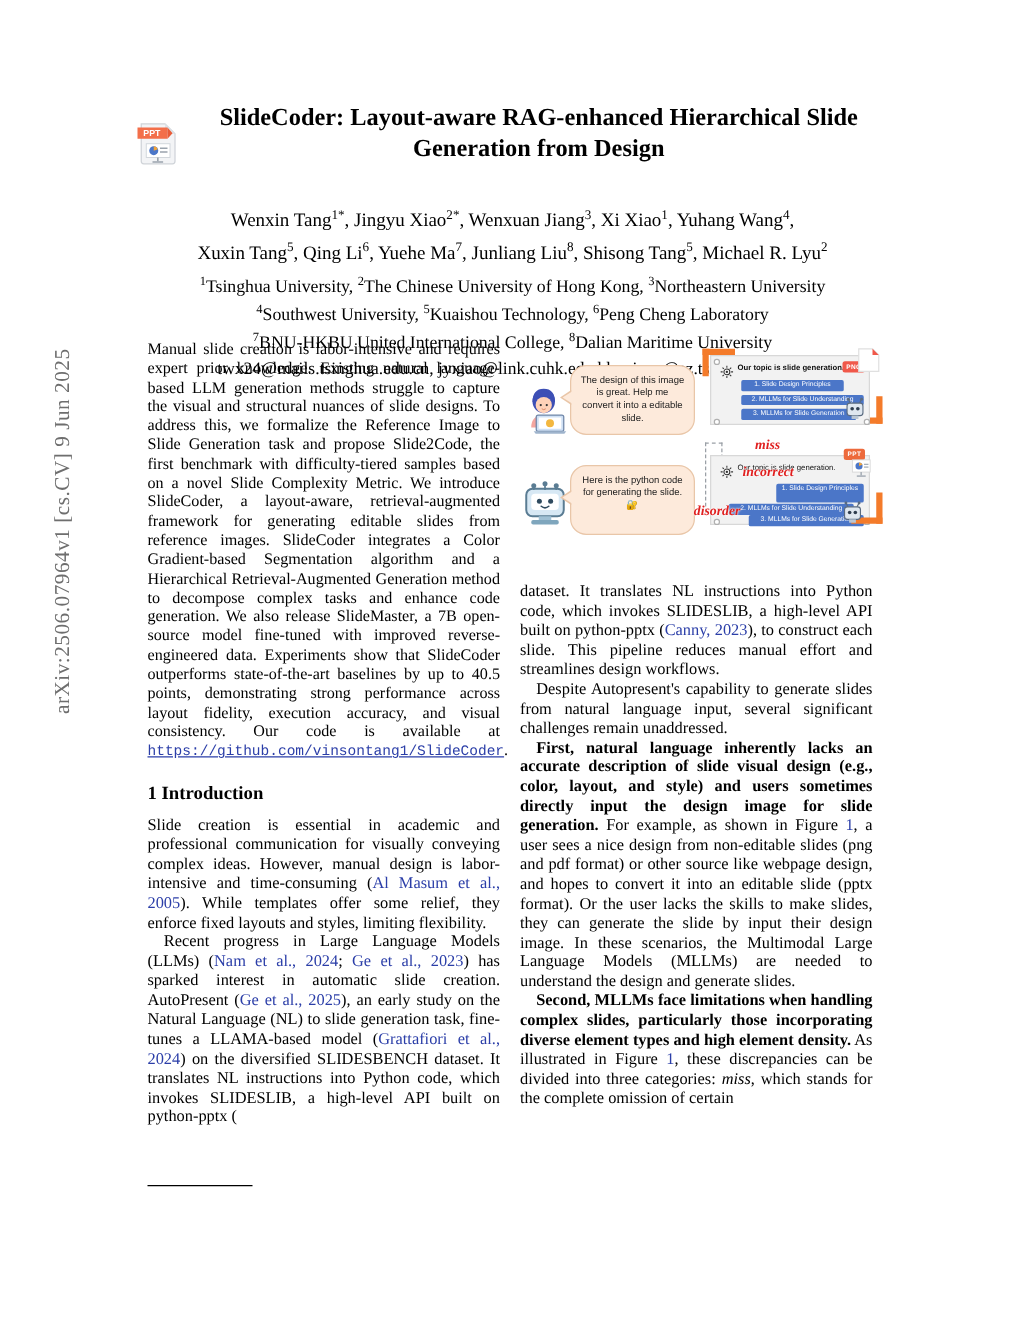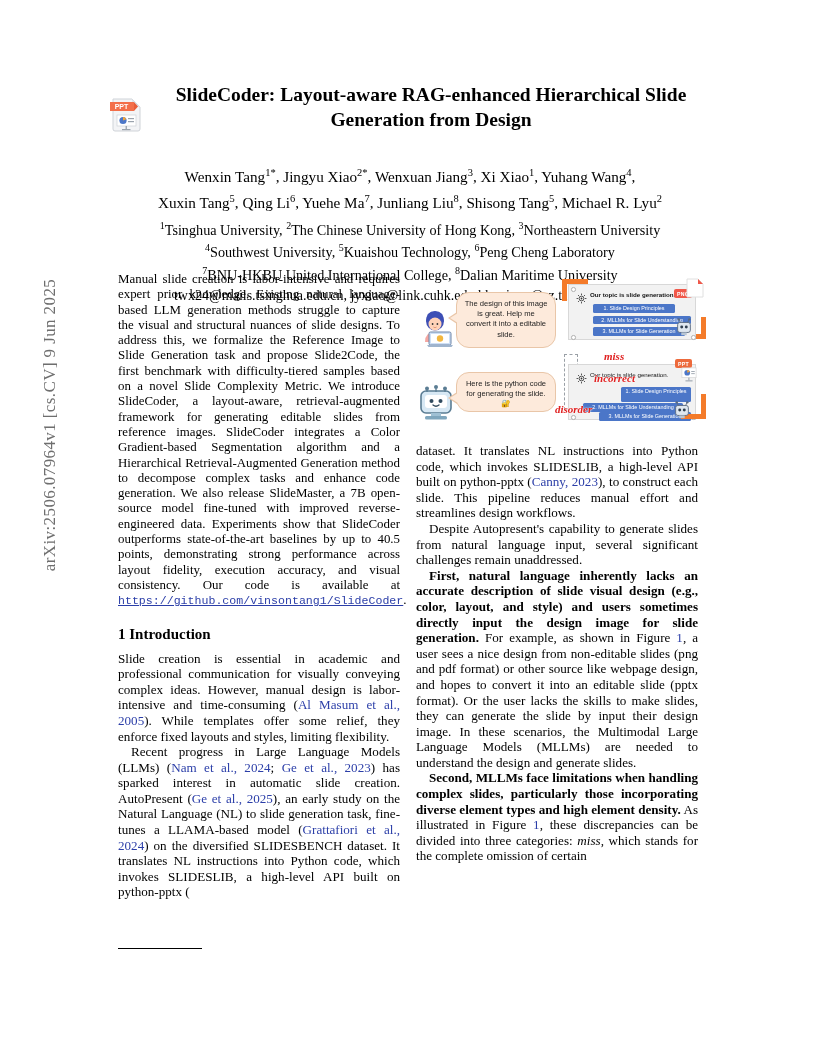--- a/index.html
+++ b/index.html
@@ -311,21 +311,21 @@
             <circle cx="11" cy="6.5" r="2" fill="#5a7c93"></circle>
               <circle cx="20" cy="5" r="2" fill="#5a7c93"></circle>
               <circle cx="29" cy="6.5" r="2" fill="#5a7c93"></circle>
             <line x1="11" y1="8" x2="11" y2="10" stroke="#5a7c93" stroke-width="1.4"></line>
             <line x1="20" y1="6.5" x2="20" y2="10" stroke="#5a7c93" stroke-width="1.4"></line>
             <line x1="29" y1="8" x2="29" y2="10" stroke="#5a7c93" stroke-width="1.4"></line>
             <rect x="15" y="31" width="10" height="4" fill="#9fc0d4"></rect>
             <rect x="9" y="34" width="22" height="3.5" rx="1.5" fill="#7fa6bd"></rect>
           </svg>
         </div>
-        <div class="bubble" style="left:40px; top:100px; width:100px; height:40px;text-align:center;">Here is the python code for generating the slide. 🔐</div>
+        <div class="bubble" style="left:40px; top:100px; width:100px; height:56px;text-align:center;">Here is the python code for generating the slide. 🔐</div>
 
         <div class="dashed-box" style="left:148px; top:82px; width:14px; height:56px;"></div>
         <div class="slide-mock" style="left:152px; top:92px; width:128px; height:56px;">
           <div class="gear">
             <svg viewBox="0 0 12 12" width="11" height="11">
               <circle cx="6" cy="6" r="2.6" fill="none" stroke="#333" stroke-width="0.9"></circle>
               <circle cx="6" cy="6" r="1" fill="#333"></circle>
               <g stroke="#333" stroke-width="0.9">
                 <line x1="6" y1="0.6" x2="6" y2="2.3"></line>
                   <line x1="6" y1="9.7" x2="6" y2="11.4"></line>
@@ -372,21 +372,21 @@
           </svg>
         </div>
 
         <div class="err" style="left:188px; top:78px;">miss</div>
         <div class="err" style="left:178px; top:100px;">incorrect</div>
         <div class="err" style="left:139px; top:131px;">disorder</div>
       </div>
 
     </div>
 
-    <div style="margin-top:3px;">
+    <div style="margin-top:25px;">
       <p class="just"><span>dataset. It translates NL instructions into Python code, which invokes SLIDESLIB, a high-level API built on python-pptx (</span><span class="cite">Canny, 2023</span><span>), to construct each slide. This pipeline reduces manual effort and streamlines design workflows.</span></p>
 
       <p class="just indent">Despite Autopresent's capability to generate slides from natural language input, several significant challenges remain unaddressed.</p>
 
       <p class="just indent"><span class="bold-run">First, natural language inherently lacks an accurate description of slide visual design (e.g., color, layout, and style) and users sometimes directly input the design image for slide generation.</span><span> For example, as shown in Figure </span><span class="cite">1</span><span>, a user sees a nice design from non-editable slides (png and pdf format) or other source like webpage design, and hopes to convert it into an editable slide (pptx format). Or the user lacks the skills to make slides, they can generate the slide by input their design image. In these scenarios, the Multimodal Large Language Models (MLLMs) are needed to understand the design and generate slides.</span></p>
 
       <p class="just indent"><span class="bold-run">Second, MLLMs face limitations when handling complex slides, particularly those incorporating diverse element types and high element density.</span><span> As illustrated in Figure </span><span class="cite">1</span><span>, these discrepancies can be divided into three categories: </span><span class="ital">miss</span><span>, which stands for the complete omission of certain</span></p>
     </div>
   </div>
 

